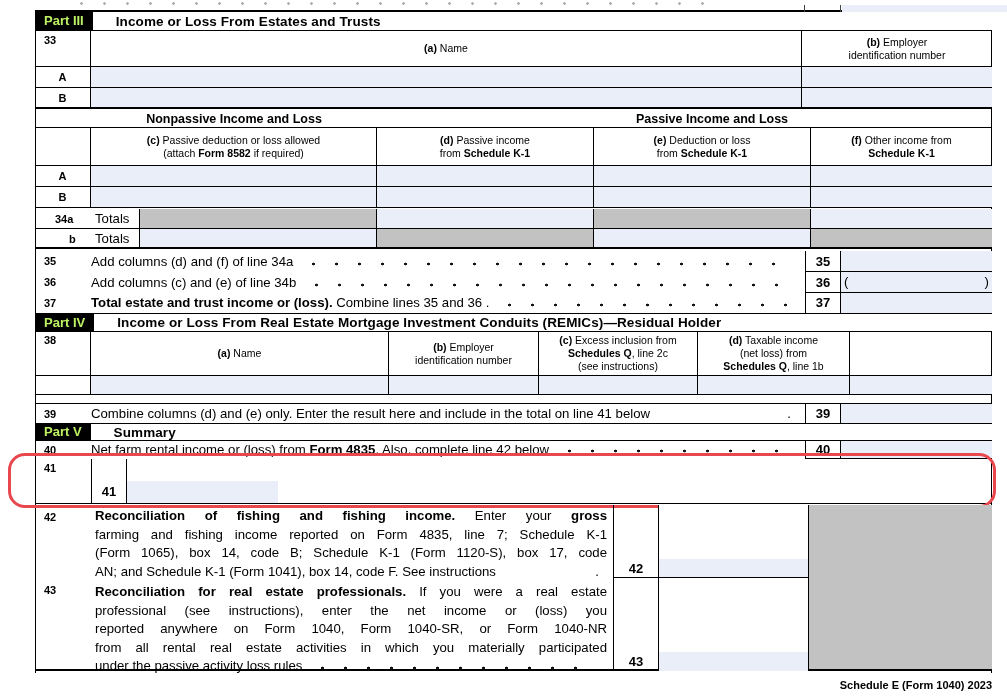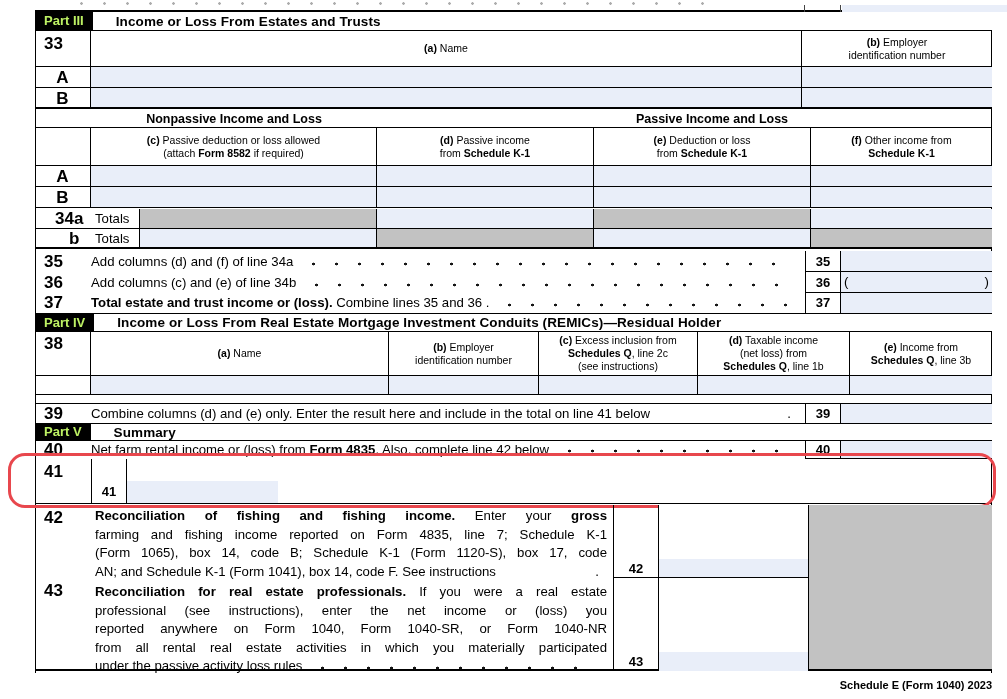--- a/index.html
+++ b/index.html
@@ -22,21 +22,21 @@
   .partbar{border-top:1.5px solid var(--ink);border-bottom:1.5px solid var(--ink);display:flex;align-items:center;background:#fff;}
   .partlabel{background:#000;color:#bef264;font-weight:700;font-size:13px;padding:1px 9px 2px 9px;height:100%;display:flex;align-items:center;}
   .parttitle{font-weight:700;font-size:13.5px;margin-left:23px;letter-spacing:.1px;}
   
   .cell{height:100%;}
   .bl{border-left:1px solid var(--ink);}
   .br{border-right:1px solid var(--ink);}
   .bb{border-bottom:1px solid var(--ink);}
   .bf{background:var(--blue);}
   .gf{background:var(--gray);}
-  .numcol{width:56px;flex:0 0 56px;font-weight:700;font-size:17px;}
+  .numcol{width:56px;flex:0 0 56px;font-weight:700;font-size:11px;}
   .small{font-size:10.5px;line-height:13px;text-align:center;}
   .vcenter{display:flex;flex-direction:column;justify-content:center;}
   .ctr{text-align:center;}
   .body13{font-size:13.2px;}
   .dots{flex:1 1 auto;align-self:stretch;margin:0 10px 0 9px;
         background-image:radial-gradient(circle,#151515 1.3px,transparent 1.6px);
         background-size:23px 4px;background-repeat:repeat-x;
         background-position:left 0 bottom 6px;}
   .boxcell{width:36px;flex:0 0 36px;border-left:1px solid var(--ink);border-right:1px solid var(--ink);
            font-weight:700;font-size:13px;text-align:center;}
@@ -190,24 +190,20 @@
   <div class="cell br small vcenter" style="width:159px;flex:0 0 159px;">
     <div><b>(c)</b><span> Excess inclusion from</span></div>
     <div><b>Schedules Q</b><span>, line 2c</span></div>
     <div>(see instructions)</div>
   </div>
   <div class="cell br small vcenter" style="width:152px;flex:0 0 152px;">
     <div><b>(d)</b><span> Taxable income</span></div>
     <div>(net loss) from</div>
     <div><b>Schedules Q</b><span>, line 1b</span></div>
   </div>
-  <div class="cell small vcenter" style="flex:1;">
-    <div><b>(e)</b><span> Income from</span></div>
-    <div><b>Schedules Q</b><span>, line 3b</span></div>
-  </div>
 </div>
 
 <div class="row bb" style="top:376px;height:19px;">
   <div class="cell numcol br"></div>
   <div class="cell br bf" style="width:298px;flex:0 0 298px;"></div>
   <div class="cell br bf" style="width:150px;flex:0 0 150px;"></div>
   <div class="cell br bf" style="width:159px;flex:0 0 159px;"></div>
   <div class="cell br bf" style="width:152px;flex:0 0 152px;"></div>
   <div class="cell bf" style="flex:1;"></div>
 </div>

